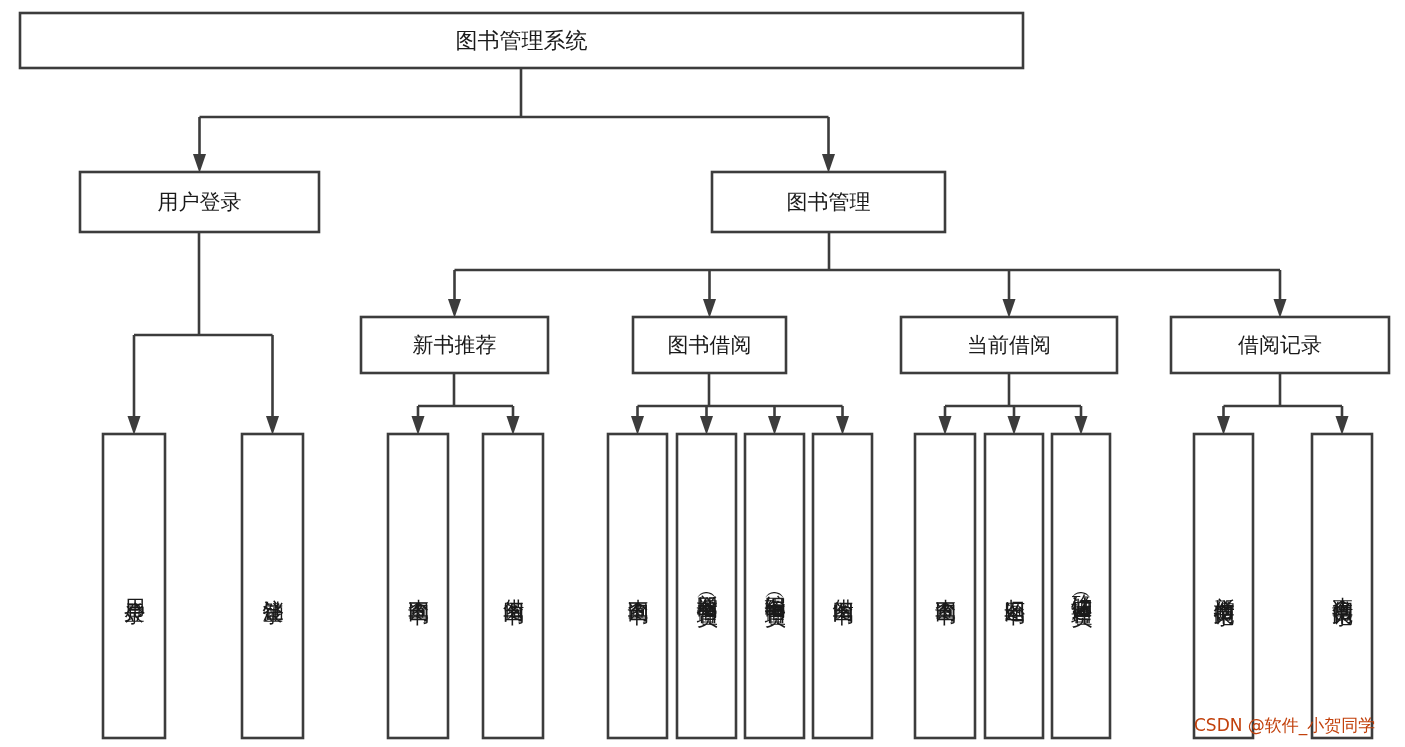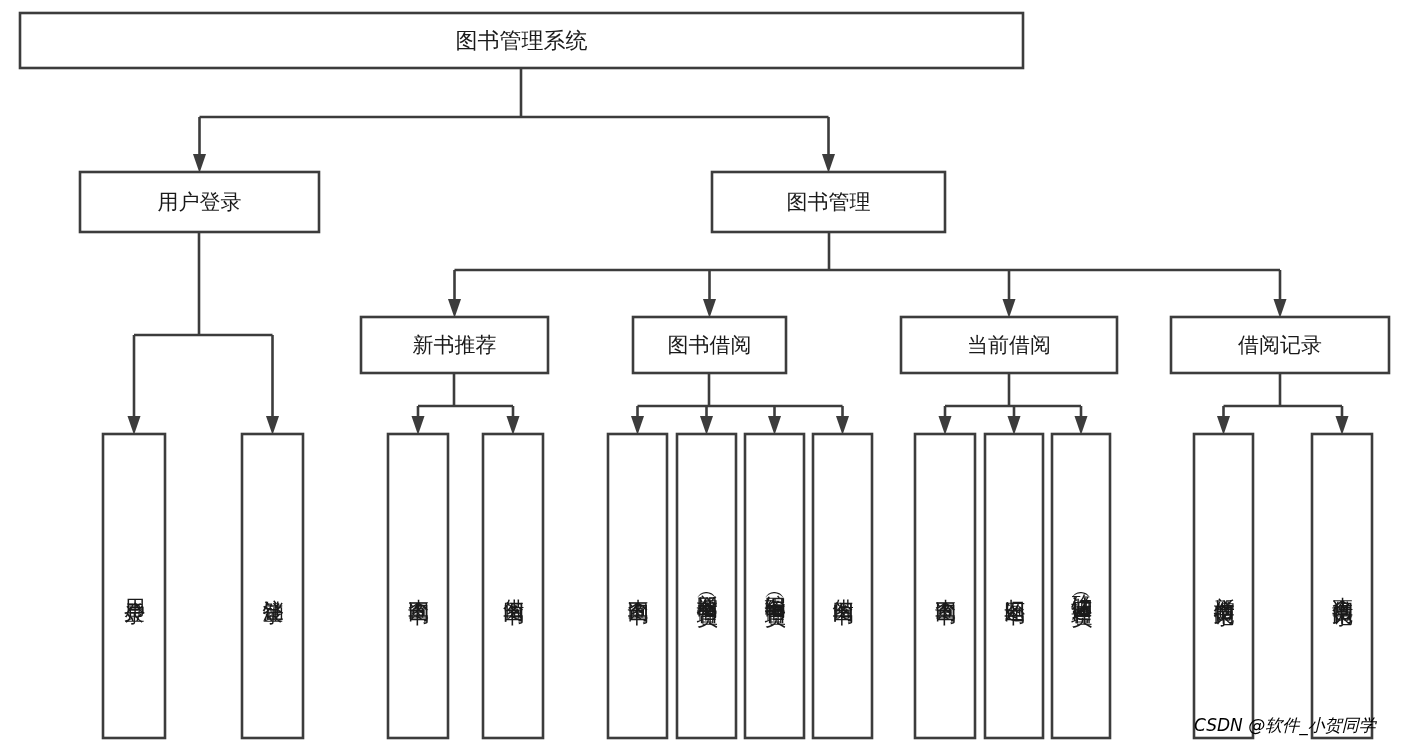--- a/index.html
+++ b/index.html
@@ -69,24 +69,23 @@
     white-space: nowrap;
     text-align: center;
     transform: translateX(-50%);
     pointer-events: none;
     user-select: none;
   }
   .watermark {
     position: absolute;
     font-family: "DejaVu Sans", "Liberation Sans", sans-serif;
     font-size: 17px;
-    color: #000000;
+    color: #c2410c;
     white-space: nowrap;
     user-select: none;
-    font-style: italic;
   }
 </style>
 </head>
 <body>
 
 <div id="diagram-root">
   <svg id="tree-svg" viewBox="0 0 1405 747" xmlns="http://www.w3.org/2000/svg">
     <g id="connector-layer">
         <path d="M 521 68 L 521 117" class="connector"></path>
         <path d="M 199.5 117 L 828.5 117" class="connector"></path>

